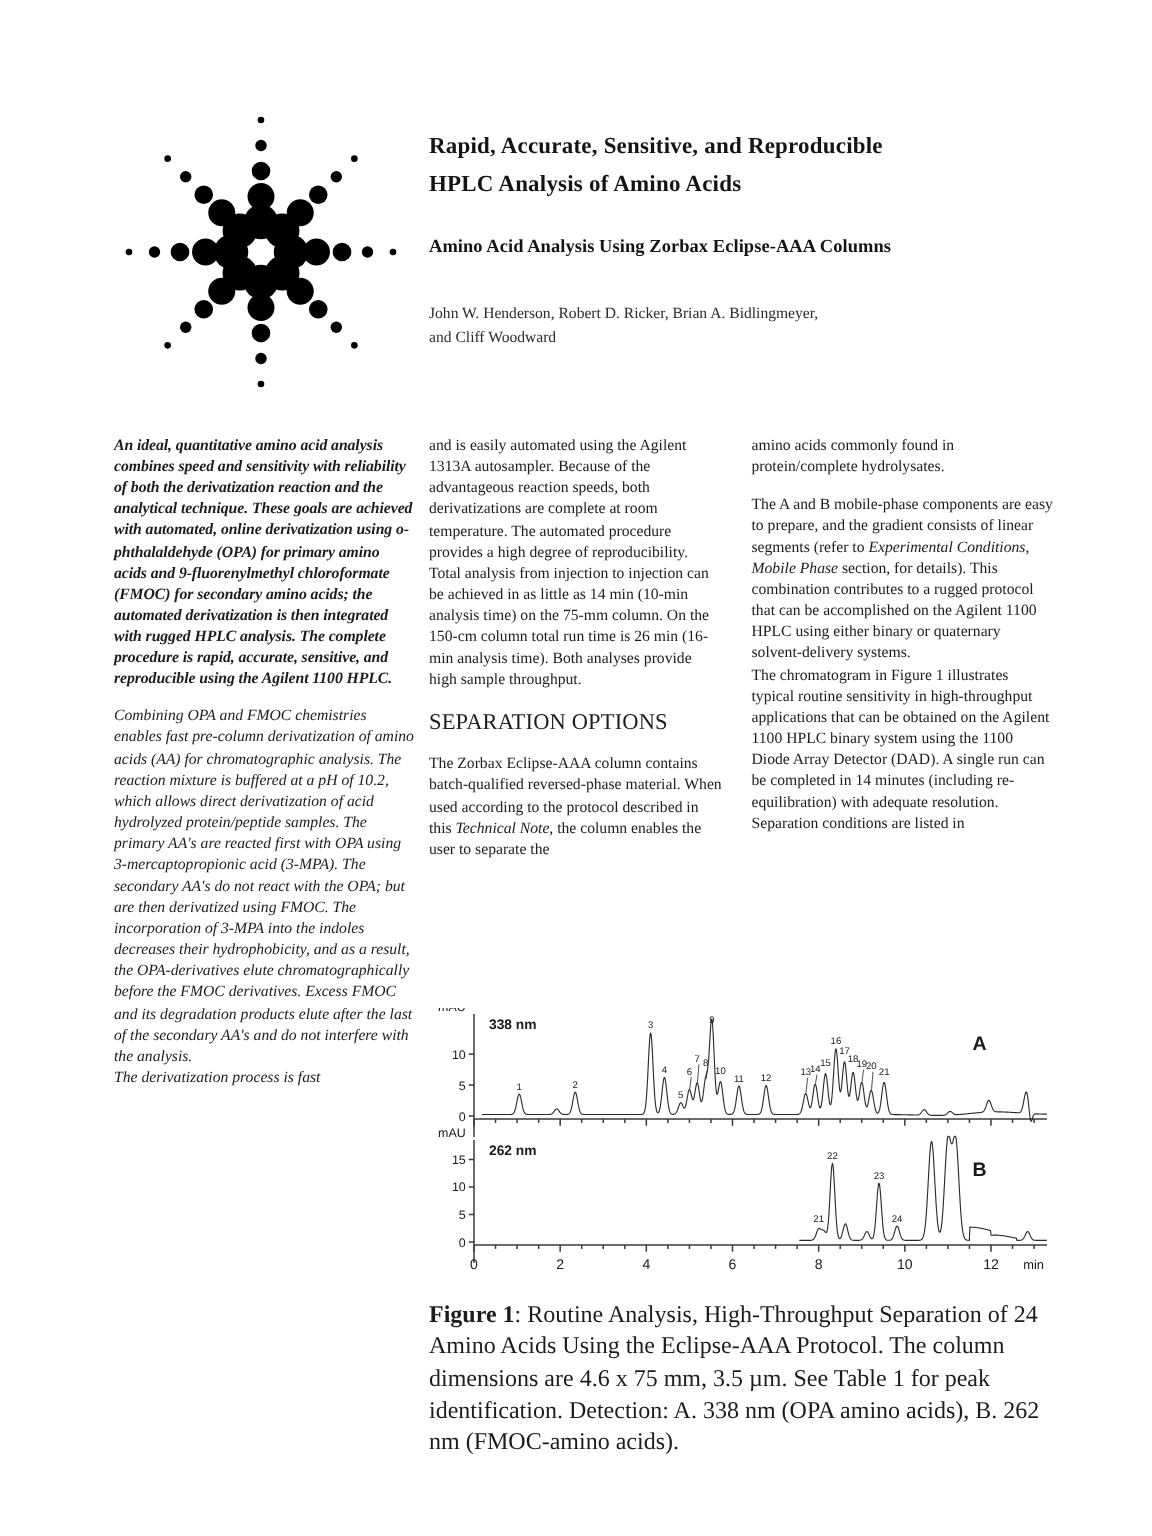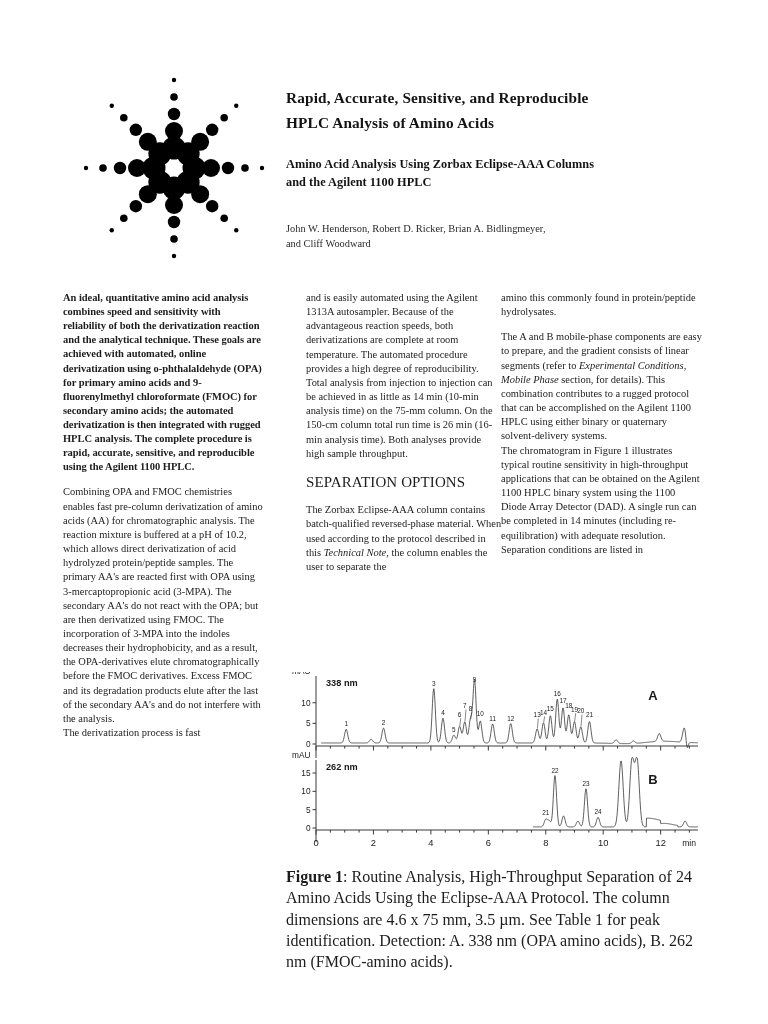--- a/index.html
+++ b/index.html
@@ -57,22 +57,22 @@
     position: absolute;
     font-size: 10.45px;
     line-height: 1.355;
     text-align: left;
     color: #1c1c1c;
   }
   .col p { margin: 0; }
   .col p + p { margin-top: 0px; }
   .col .gap { height: 11px; }
 
-  .col-left  { left: 63px;  top: 291px; width: 200px; }
-  .col-mid   { left: 286px; top: 291px; width: 196px; margin-left: 20px; }
+  .col-left  { left: 76px;  top: 291px; width: 200px; font-style: italic; }
+  .col-mid   { left: 286px; top: 291px; width: 196px; }
   .col-right { left: 501px; top: 291px; width: 202px; }
 
   .abstract {
     font-weight: bold;
     font-size: 10.5px;
     line-height: 1.345;
     letter-spacing: -0.05px;
   }
   .section-head {
     font-weight: normal;
@@ -145,21 +145,20 @@
     </svg>
   </div>
 
   <div class="title-block">
     <div class="doc-title">
       <div>Rapid, Accurate, Sensitive, and Reproducible</div>
       <div>HPLC Analysis of Amino Acids</div>
     </div>
     <div class="doc-subtitle">
       <div>Amino Acid Analysis Using Zorbax Eclipse-AAA Columns</div>
-      <div>and the Agilent 1100 HPLC</div>
     </div>
     <div class="authors">
       <div>John W. Henderson, Robert D. Ricker, Brian A. Bidlingmeyer,</div>
       <div>and Cliff Woodward</div>
     </div>
   </div>
 
   <div class="col col-left">
     <p class="abstract">An ideal, quantitative amino acid analysis combines speed and sensitivity with reliability of both the derivatization reaction and the analytical technique.  These goals are achieved with automated, online derivatization using o-phthalaldehyde (OPA) for primary amino acids and 9-fluorenylmethyl chloroformate (FMOC) for secondary amino acids; the automated derivatization is then integrated with rugged HPLC analysis. The complete procedure is rapid, accurate, sensitive, and reproducible using the Agilent 1100 HPLC.</p>
     <div class="gap"></div>
@@ -169,21 +168,21 @@
 
   <div class="col col-mid">
     <p>and is easily automated using the Agilent 1313A autosampler.  Because of the advantageous reaction speeds, both derivatizations are complete at room temperature. The automated procedure provides a high degree of reproducibility. Total analysis from injection to injection can be achieved in as little as 14 min (10-min analysis time) on the 75-mm column. On the 150-cm column total run time is 26 min (16-min analysis time).  Both analyses provide high sample throughput.</p>
     <div class="gap"></div>
     <p class="section-head">SEPARATION OPTIONS</p>
     <div class="gap"></div>
     <p><span>The Zorbax Eclipse-AAA column contains batch-qualified reversed-phase material. When used according to the protocol described in this </span><span class="it">Technical Note</span><span>, the column enables the user to separate the</span></p>
   </div>
 
   <div class="col col-right">
-    <p>amino this commonly found in protein/peptide hydrolysates.</p>
+    <p>amino acids commonly found in protein/complete hydrolysates.</p>
     <div class="gap"></div>
     <p><span>The A and B mobile-phase components are easy to prepare, and the gradient consists of linear segments (refer to </span><span class="it">Experimental Conditions</span><span>, </span><span class="it">Mobile Phase</span><span> section, for details). This combination contributes to a rugged protocol that can be accomplished on the Agilent 1100 HPLC using either binary or quaternary solvent-delivery systems.</span></p>
     <p>The chromatogram in Figure 1 illustrates typical routine sensitivity in high-throughput applications that can be obtained on the Agilent 1100 HPLC binary system using the 1100 Diode Array Detector (DAD). A single run can be completed in 14 minutes (including re-equilibration) with adequate resolution. Separation conditions are listed in</p>
   </div>
 
   <div class="figure">
     <svg id="chrom-svg" width="420" height="196" viewBox="0 0 420 196" aria-hidden="true">
       <g id="chrom-root">
           <g>
             <line x1="30" y1="4" x2="30" y2="86" stroke="#3a3a3a" stroke-width="1"></line>

